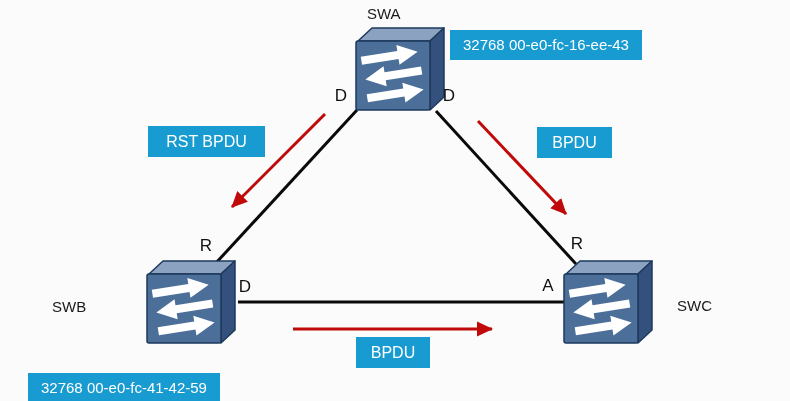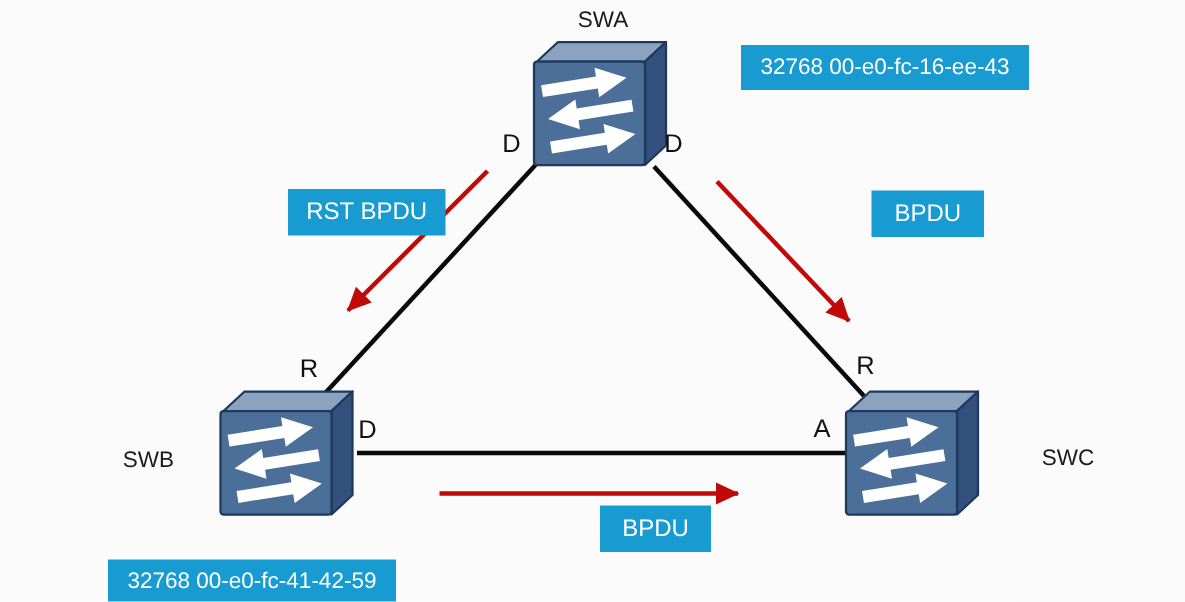--- a/index.html
+++ b/index.html
@@ -16,25 +16,25 @@
     background:var(--bg);
   }
   .links{position:absolute;left:0;top:0;z-index:1;}
   .link{stroke:var(--line-color);stroke-width:3;fill:none;}
   .flow{stroke:var(--arrow-color);stroke-width:3;fill:none;}
   .arrowhead{fill:var(--arrow-color);}
   .switch{position:absolute;z-index:2;width:96px;height:90px;}
   .chip{
     position:absolute;z-index:3;height:30px;line-height:30px;
     background:var(--label-bg);color:#fff;font-size:15px;
-    padding:0 13px;white-space:nowrap;margin-left:44px;
+    padding:0 13px;white-space:nowrap;
   }
   .chip.msg{height:31px;line-height:31px;font-size:16px;text-align:center;padding:0;}
   .node-label{
-    position:absolute;z-index:3;width:70px;text-align:center;
+    position:absolute;z-index:3;width:70px;
     font-size:15px;color:#1a1a1a;white-space:nowrap;
   }
   .port{
     position:absolute;z-index:3;width:20px;text-align:center;
     font-size:17px;color:#111;
   }
   .note{
     position:absolute;z-index:3;font-size:16px;font-weight:bold;
     color:var(--note-color);white-space:nowrap;
   }
@@ -74,25 +74,25 @@
   </svg>
 
   <div class="node-label" style="left:367px;top:5px">SWA</div>
   <svg class="switch" style="left:352px;top:24px" viewBox="0 0 96 90">
       <use href="#switch-icon"></use>
     </svg>
   <div class="chip" style="left:450px;top:30px">32768 00-e0-fc-16-ee-43</div>
   <div class="port" style="left:331px;top:86px">D</div>
   <div class="port" style="left:439px;top:86px">D</div>
 
-  <div class="chip msg" style="left:148px;top:126px;width:105px">RST BPDU</div>
+  <div class="chip msg" style="left:148px;top:126px;width:117px">RST BPDU</div>
   <div class="chip msg" style="left:537px;top:127px;width:75px">BPDU</div>
   <div class="chip msg" style="left:356px;top:337px;width:74px">BPDU</div>
 
-  <div class="node-label" style="left:64px;top:298px">SWB</div>
+  <div class="node-label" style="left:52px;top:298px">SWB</div>
   <svg class="switch" style="left:143px;top:257px" viewBox="0 0 96 90">
       <use href="#switch-icon"></use>
     </svg>
   <div class="port" style="left:196px;top:236px">R</div>
   <div class="port" style="left:235px;top:277px">D</div>
   <div class="chip" style="left:28px;top:373px">32768 00-e0-fc-41-42-59</div>
 
   <div class="node-label" style="left:677px;top:297px">SWC</div>
   <svg class="switch" style="left:560px;top:257px" viewBox="0 0 96 90">
       <use href="#switch-icon"></use>

